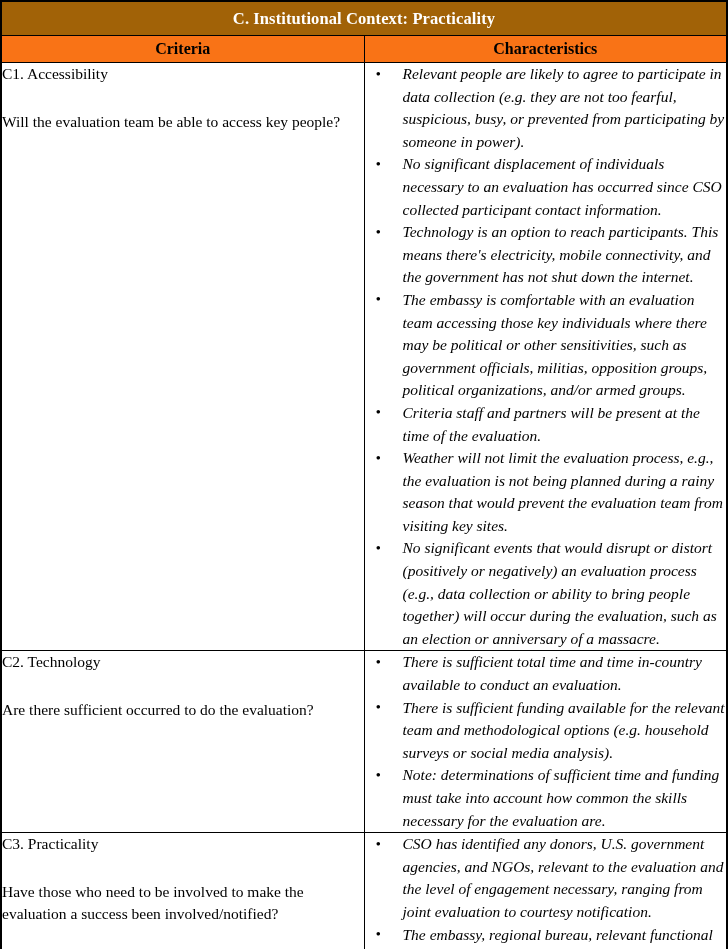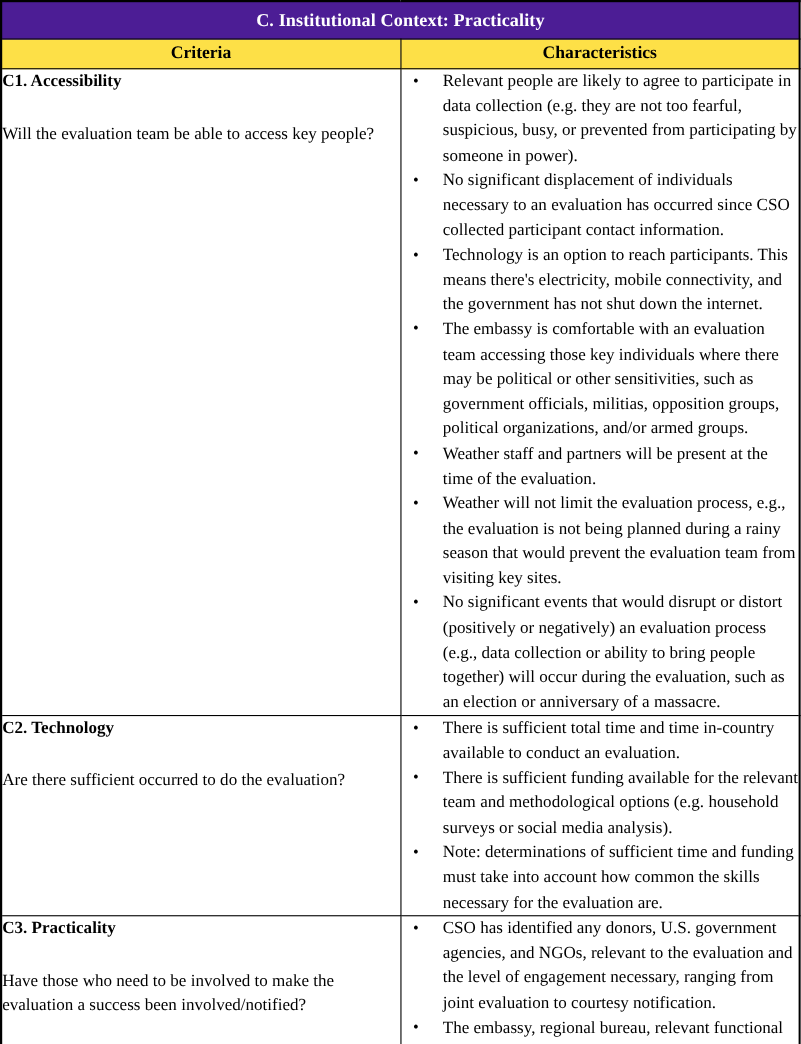--- a/index.html
+++ b/index.html
@@ -32,51 +32,51 @@
 
   table.criteria-table td,
   table.criteria-table th {
     border: 1px solid #000000;
     vertical-align: top;
     padding: 0;
   }
 
   
   .title-cell {
-    background: #4c1d95;
+    background: #a16207;
     color: #ffffff;
     text-align: center;
     font-weight: bold;
     font-size: 16.5px;
     letter-spacing: 0.1px;
     height: 33px;
     line-height: 33px;
     padding: 0 4px;
     border-bottom: 1px solid #000000 !important;
   }
 
   
   .colhead {
     text-align: center;
     font-weight: bold;
     font-size: 16px;
     height: 26px;
     line-height: 25px;
-    background: #fde047;
+    background: #f97316;
   }
 
   
   .criteria-cell {
     width: 195px;
     padding: 3px 6px 6px 7px;
     font-size: 15.5px;
     line-height: 22.6px;
   }
   .criteria-cell .crit-title {
-    font-weight: bold;
+    font-weight: normal;
     display: block;
   }
   .criteria-cell .crit-question {
     display: block;
     margin-top: 25px;
   }
 
   .chars-cell {
     padding: 3px 6px 6px 0;
     font-size: 15.5px;
@@ -86,20 +86,21 @@
   ul.bullets {
     list-style: none;
     margin: 0;
     padding: 0;
   }
   ul.bullets li {
     position: relative;
     padding-left: 38px;
     margin: 0;
     text-indent: 0;
+    font-style: italic;
   }
   ul.bullets li::before {
     content: "\2022";
     position: absolute;
     left: 11px;
     top: -0.5px;
     font-size: 15px;
     line-height: 22.6px;
   }
 </style>
@@ -121,21 +122,21 @@
         <td class="criteria-cell">
           <span class="crit-title">C1. Accessibility</span>
           <span class="crit-question">Will the evaluation team be able to access key people?</span>
         </td>
         <td class="chars-cell">
           <ul class="bullets">
             <li>Relevant people are likely to agree to participate in data collection (e.g. they are not too fearful, suspicious, busy, or prevented from participating by someone in power).</li>
             <li>No significant displacement of individuals necessary to an evaluation has occurred since CSO collected participant contact information.</li>
             <li>Technology is an option to reach participants.  This means there's electricity, mobile connectivity, and the government has not shut down the internet.</li>
             <li>The embassy is comfortable with an evaluation team accessing those key individuals where there may be political or other sensitivities, such as government officials, militias, opposition groups, political organizations, and/or armed groups.</li>
-            <li>Weather staff and partners will be present at the time of the evaluation.</li>
+            <li>Criteria staff and partners will be present at the time of the evaluation.</li>
             <li>Weather will not limit the evaluation process, e.g., the evaluation is not being planned during a rainy season that would prevent the evaluation team from visiting key sites.</li>
             <li>No significant events that would disrupt or distort (positively or negatively) an evaluation process (e.g., data collection or ability to bring people together) will occur during the evaluation, such as an election or anniversary of a massacre.</li>
           </ul>
         </td>
       </tr>
 
       <tr>
         <td class="criteria-cell">
           <span class="crit-title">C2. Technology</span>
           <span class="crit-question">Are there sufficient occurred to do the evaluation?</span>

